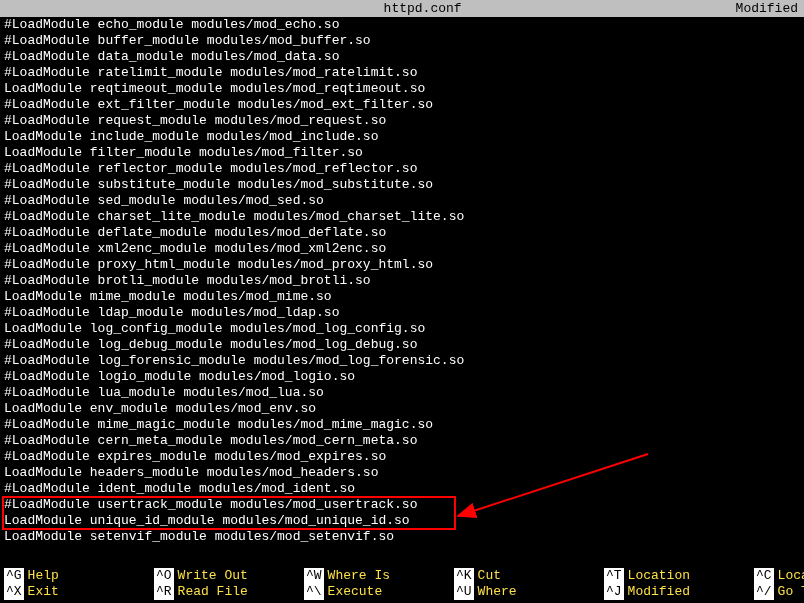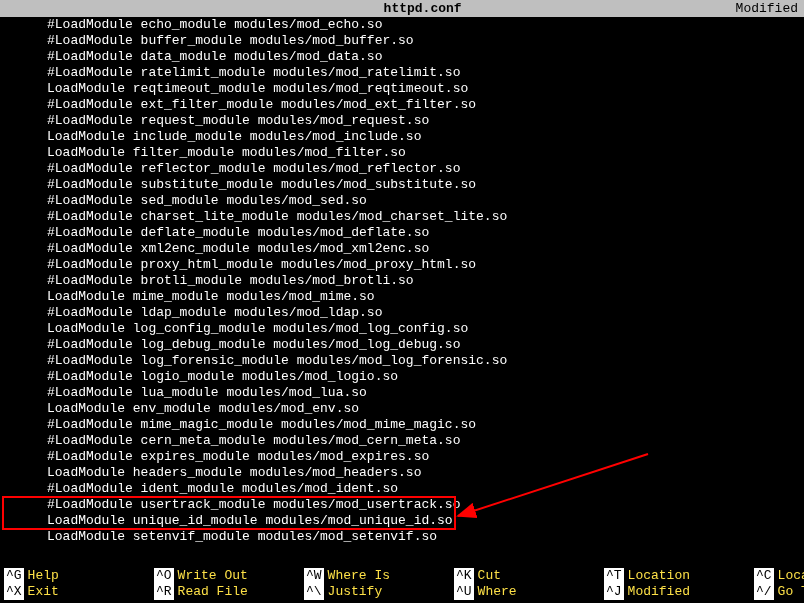--- a/index.html
+++ b/index.html
@@ -15,27 +15,26 @@
     position: relative;
   }
   .titlebar {
     background: #bfbfbf;
     color: #000;
     height: 17px;
     line-height: 17px;
     display: flex;
   }
   .titlebar .left { flex: 0 0 auto; padding-left: 16px; margin-top: 14px; }
-  .titlebar .center { flex: 1 1 auto; text-align: center; font-weight: bold; }
+  .titlebar .center { flex: 1 1 auto; text-align: center; }
   .titlebar .right { flex: 0 0 auto; padding-right: 6px; border-radius: 7px; }
   .content {
     padding: 0 4px;
     white-space: pre;
     color: #fff;
-    margin-left: 43px;
   }
   .content .line { height: 16px; }
   .hl-box {
     position: absolute;
     border: 2px solid #ff0000;
     pointer-events: none;
   }
   .arrow-svg {
     position: absolute;
     pointer-events: none;
@@ -119,21 +118,21 @@
       <div class="sc col1">
         <span class="key">^X</span>
         <span class="label">Exit</span>
       </div>
       <div class="sc col2">
         <span class="key">^R</span>
         <span class="label">Read File</span>
       </div>
       <div class="sc col3">
         <span class="key">^\</span>
-        <span class="label">Justify</span>
+        <span class="label">Execute</span>
       </div>
       <div class="sc col4">
         <span class="key">^U</span>
         <span class="label">Where</span>
       </div>
       <div class="sc col5">
         <span class="key">^J</span>
         <span class="label">Modified</span>
       </div>
       <div class="sc col6a">

